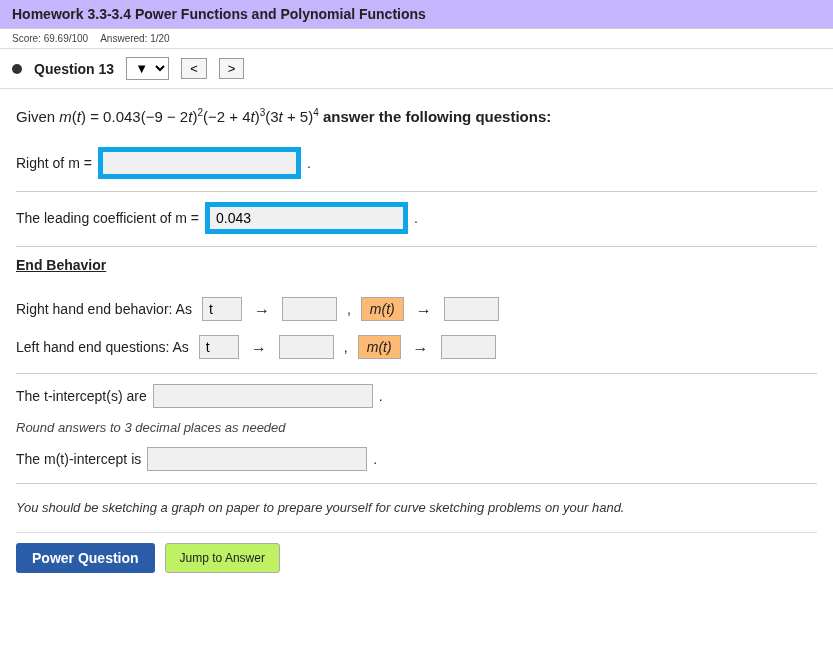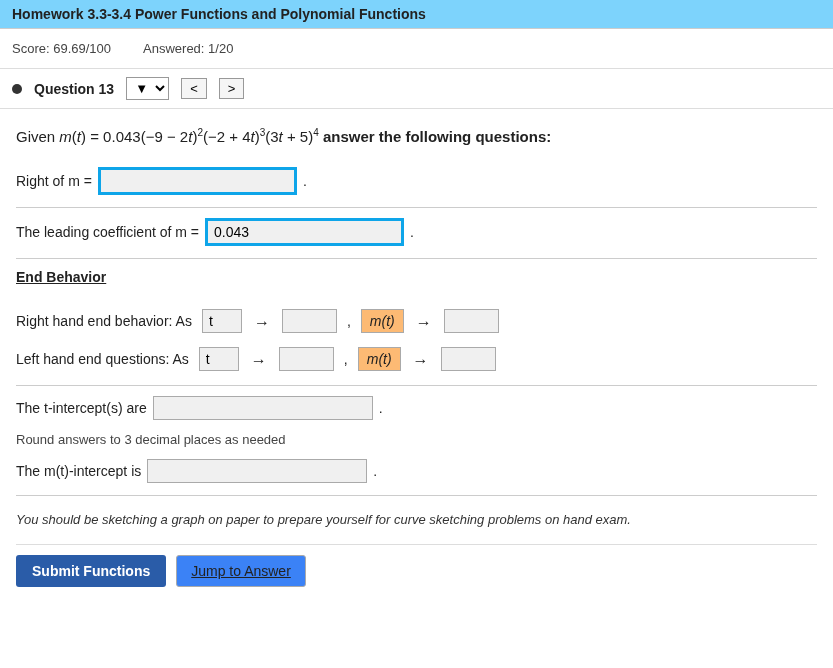--- a/index.html
+++ b/index.html
@@ -5,33 +5,33 @@
     * { box-sizing: border-box; margin: 0; padding: 0; }
     body {
       font-family: Arial, sans-serif;
       font-size: 14px;
       background: #fff;
       color: #222;
       width: 833px;
       min-height: 668px;
     }
     .page-header {
-      background: #7dd3fc;
+      background: #c4b5fd;
       padding: 6px 12px;
       font-size: 14px;
       font-weight: bold;
       border-bottom: 1px solid #ccc;
     }
     .score-row {
-      padding: 12px 12px;
-      font-size: 13px;
+      padding: 4px 12px;
+      font-size: 10px;
       color: #444;
       border-bottom: 1px solid #ddd;
       display: flex;
-      gap: 32px;
+      gap: 12px;
     }
     .question-nav {
       display: flex;
       align-items: center;
       padding: 8px 12px;
       gap: 12px;
       border-bottom: 1px solid #ddd;
     }
     .question-nav .dot {
       width: 10px; height: 10px;
@@ -72,21 +72,21 @@
       display: flex;
       align-items: center;
       margin-bottom: 12px;
       gap: 6px;
       flex-wrap: wrap;
     }
     .field-label {
       font-size: 14px;
     }
     .text-input {
-      border: 3px solid #0ea5e9;
+      border: 5px solid #0ea5e9;
       padding: 3px 6px;
       font-size: 14px;
       background: #f0f0f0;
       min-width: 60px;
     }
     .text-input-wide {
       border: 1px solid #aaa;
       padding: 3px 6px;
       font-size: 14px;
       background: #f0f0f0;
@@ -135,47 +135,47 @@
       border: 1px solid #aaa;
       padding: 3px 6px;
       font-size: 14px;
       background: #f0f0f0;
       width: 40px;
     }
     .note-text {
       font-size: 13px;
       color: #444;
       margin-bottom: 12px;
+      font-style: italic;
     }
     .italic-note {
       font-size: 13px;
       font-style: italic;
       color: #333;
       margin: 14px 0;
       line-height: 1.5;
     }
     .btn-submit {
       background: #2a5ca8;
       color: #fff;
       border: none;
       padding: 7px 16px;
       font-size: 14px;
       font-weight: bold;
       cursor: pointer;
       border-radius: 3px;
     }
     .btn-jump {
-      background: #3b82f6;
+      background: #bef264;
       color: #222;
       border: 1px solid #aaa;
       padding: 7px 14px;
-      font-size: 14px;
+      font-size: 12px;
       cursor: pointer;
       border-radius: 3px;
-      text-decoration: underline;
     }
     .bottom-btns {
       display: flex;
       gap: 10px;
       margin-top: 10px;
       padding-top: 10px;
       border-top: 1px solid #ddd;
     }
     sup {
       font-size: 10px;
@@ -257,20 +257,20 @@
   <div class="note-text">Round answers to 3 decimal places as needed</div>
 
   <div class="field-row">
     <span class="field-label">The m(t)-intercept is</span>
     <input class="text-input-wide" type="text" value="" style="">
     <span>.</span>
   </div>
 
   <hr class="divider">
 
-  <div class="italic-note">You should be sketching a graph on paper to prepare yourself for curve sketching problems on hand exam.</div>
+  <div class="italic-note">You should be sketching a graph on paper to prepare yourself for curve sketching problems on your hand.</div>
 
   <div class="bottom-btns">
-    <button class="btn-submit">Submit Functions</button>
+    <button class="btn-submit">Power Question</button>
     <button class="btn-jump">Jump to Answer</button>
   </div>
 
 </div>
 
 </body></html>

